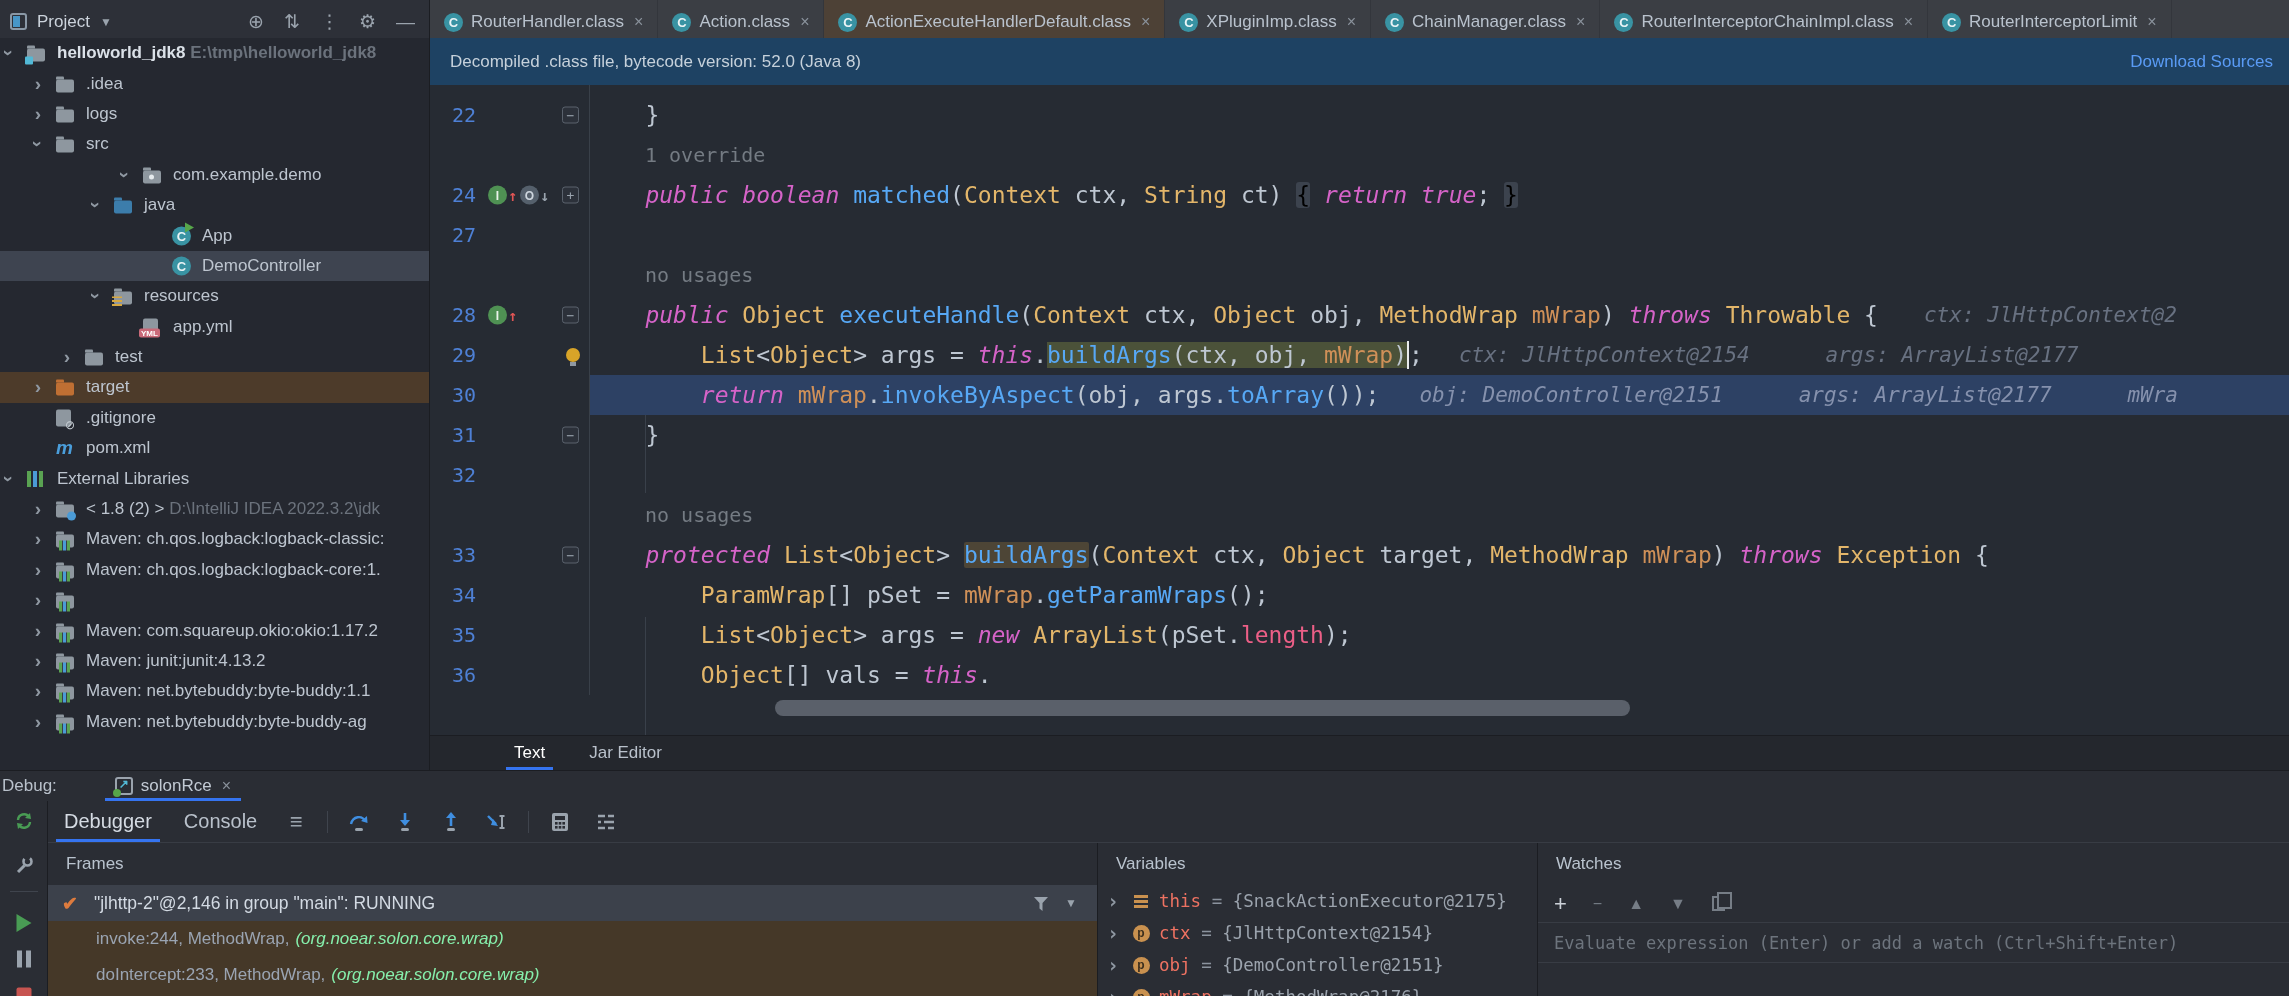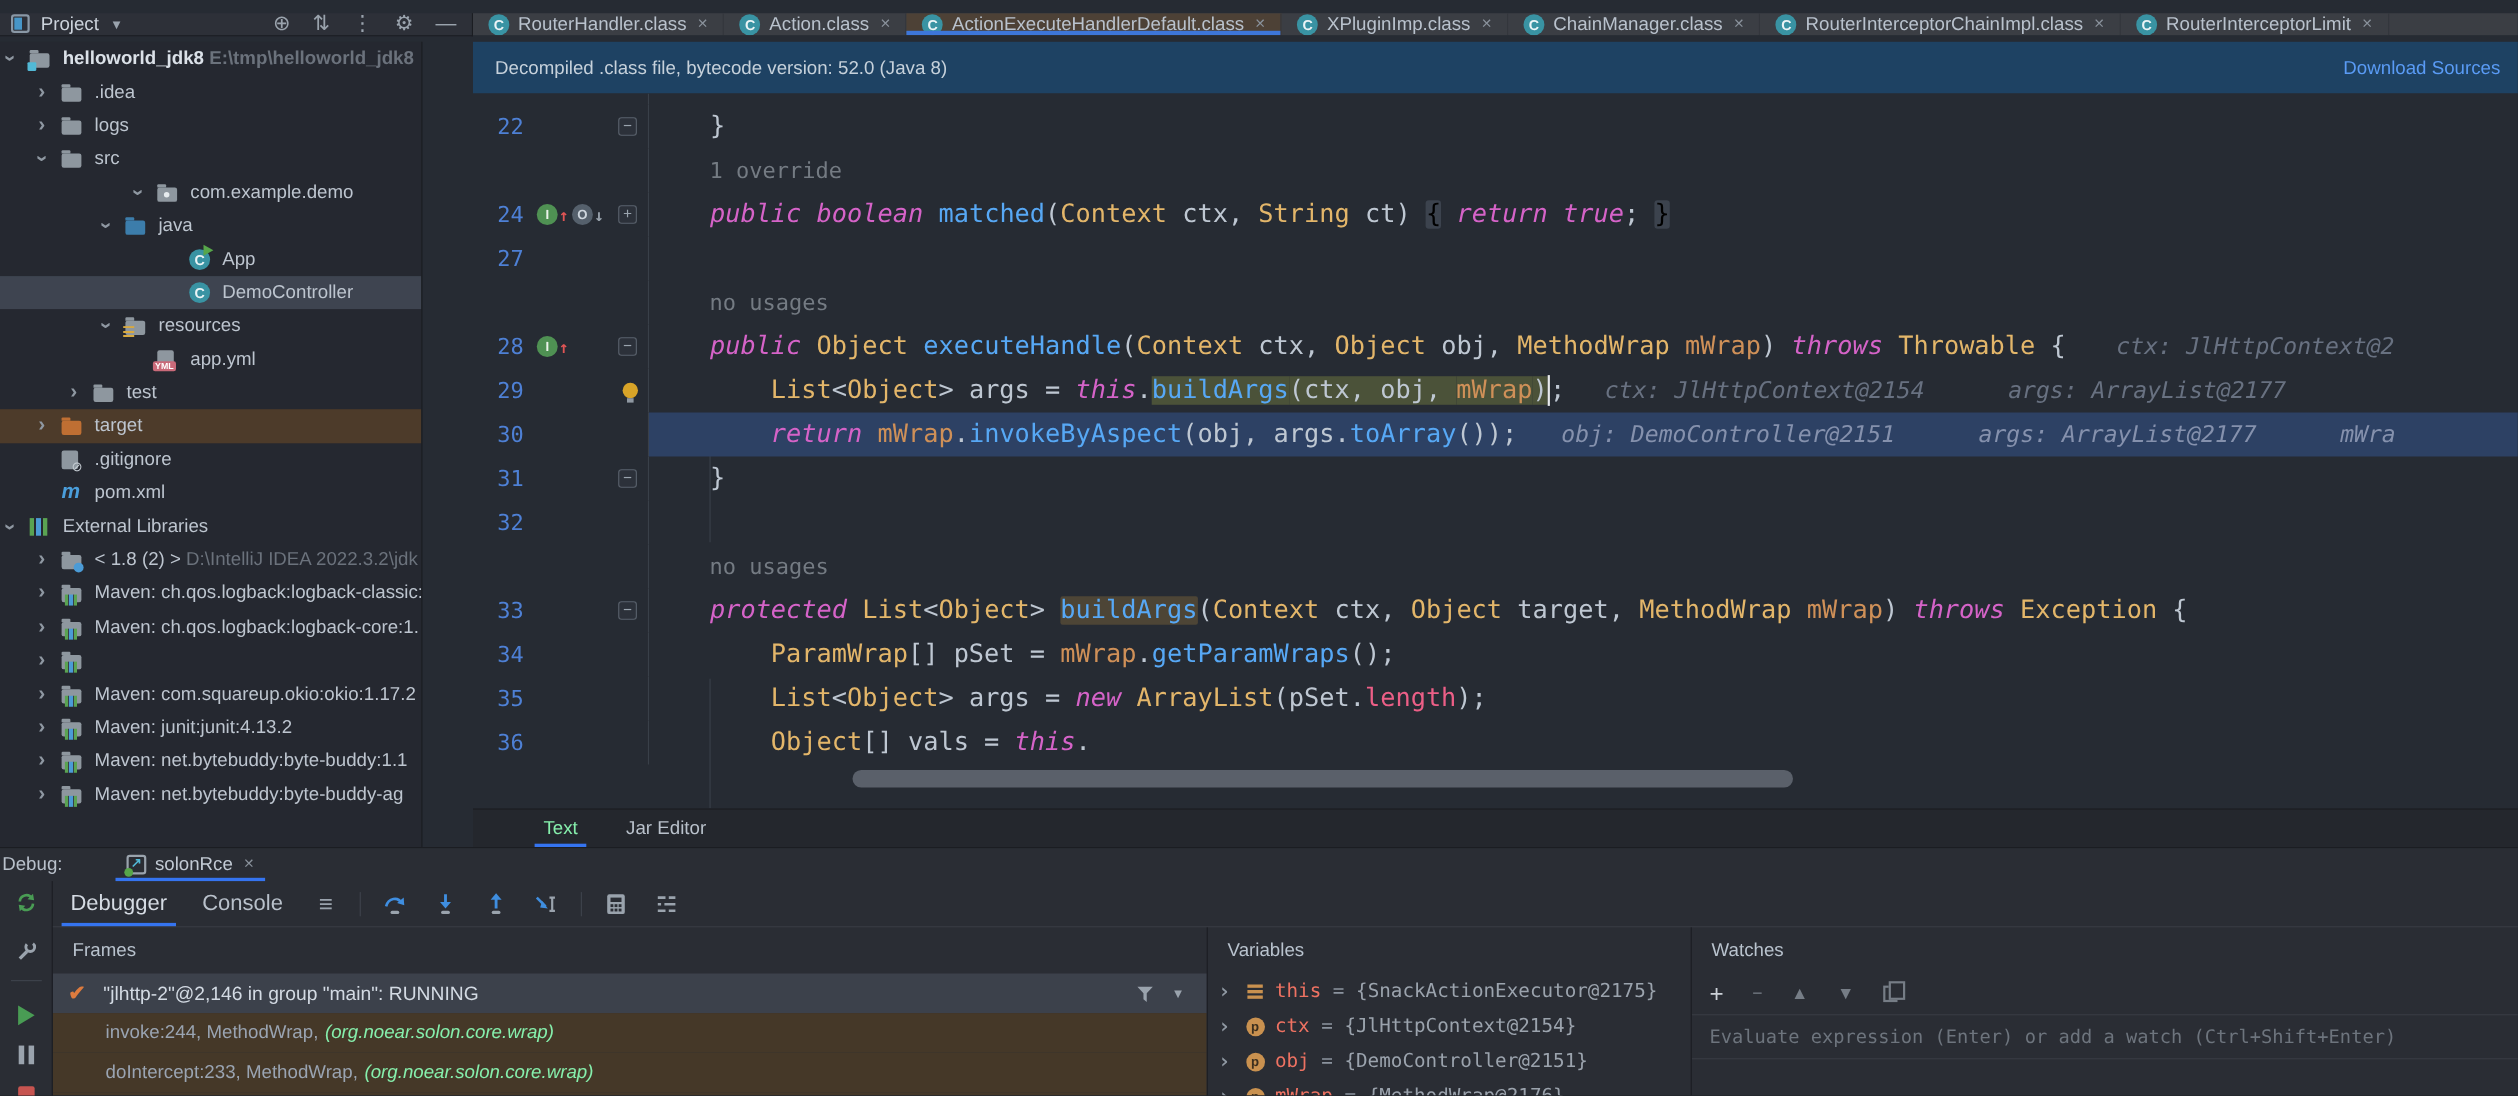--- a/index.html
+++ b/index.html
@@ -1,41 +1,41 @@
 <!DOCTYPE html>
 <html><head>
 <meta charset="utf-8">
 <style>
   * { box-sizing: border-box; }
   body { margin:0; background:#17181c; font-family:"Liberation Sans", sans-serif; }
   #app { position:relative; width:2289px; height:996px; overflow:hidden; background:#262b33; }
 
   
-  #topbar { position:absolute; left:0; top:0; width:2289px; height:44px; display:flex;align-items:center; }
+  #topbar { position:absolute; left:0; top:0; width:2289px; height:44px; display:flex; }
   #proj-header { width:430px; flex:none; background:#2d3038; display:flex; align-items:center; border-right:1px solid #1b1d22; border-bottom:1px solid #1b1d22; }
   .twicon { width:17px; height:17px; border:2px solid #8a98a6; border-radius:3px; margin-left:10px; position:relative; }
   .twicon::after { content:""; position:absolute; left:1px; top:1px; right:5px; bottom:1px; background:#4796c8; }
   #proj-title { color:#ccd3dc; font-size:17px; margin-left:10px; }
   .dd-arrow { color:#9aa3ad; font-size:12px; margin-left:10px; }
   #proj-icons { margin-left:auto; display:flex; align-items:center; gap:20px; padding-right:14px; color:#9aa3ad; }
   #proj-icons span { font-size:19px; line-height:1; }
   #tabstrip { flex:1; background:#3b3e44; display:flex; overflow:hidden; }
   .etab { display:flex; align-items:center; padding:0 14px; gap:8px; color:#b9c2cd; font-size:17px; position:relative; white-space:nowrap; border-right:1px solid #33363c; }
   .etab.active { background:#4d4136; }
   .etab.active::after { content:""; position:absolute; left:0; right:0; bottom:0; height:4px; background:#3d76d9; }
   .cicon { width:19px; height:19px; flex:none; border-radius:50%; background:#3993a3; color:#eaf4f6; font-size:13px; font-weight:bold; display:flex; align-items:center; justify-content:center; }
   .tclose { color:#8a929c; font-size:16px; margin-left:2px; }
 
   
   #banner { position:absolute; left:430px; top:38px; width:1859px; height:47px; background:#1e4263; display:flex; align-items:center; padding:0 16px 0 20px; }
   #banner-msg { color:#c6d1db; font-size:17px; }
   #banner-link { margin-left:auto; color:#5a9bf5; font-size:17px; }
 
   
-  #tree { position:absolute; left:0; top:38px; width:384px; height:732px; background:#252830; overflow:hidden; border-right:1px solid #1b1d22; }
+  #tree { position:absolute; left:0; top:38px; width:430px; height:732px; background:#252830; overflow:hidden; border-right:1px solid #1b1d22; }
   .trow { height:30.4px; position:relative; color:#bdc5cf; font-size:17px; white-space:nowrap; overflow:hidden; }
   .trow.selected { background:#3e4450; }
   .trow.warm { background:#4d3b2a; }
   .trow > span { position:absolute; top:50%; transform:translateY(-50%); }
   .chev { color:#8f98a2; font-size:19px; width:14px; text-align:center; font-weight:bold; }
   .chev.d { transform:translateY(-50%) rotate(90deg); }
   .tlabel.bold { font-weight:bold; color:#dbe1e8; }
   .tsuffix { color:#6b727c; }
   
   .ticon { display:block; }
@@ -82,21 +82,21 @@
   .bg-g { background:#4b5239; } .bg-tn { background:#4d4536; border-radius:2px; }
   .tk-br { background:#3c434e; border-radius:3px; }
   .caret { display:inline-block; width:2px; height:28px; background:#e8eaed; vertical-align:middle; }
   .gap { display:inline-block; }
   .iguide { position:absolute; width:1px; background:#39404a; }
   #hscroll { position:absolute; left:345px; top:615px; width:855px; height:16px; background:#5a606a; border-radius:8px; }
 
   
   #efooter { position:absolute; left:430px; top:735px; width:1859px; height:35px; background:#24272d; border-top:1px solid #1b1d22; display:flex; align-items:center; padding-left:64px; gap:44px; }
   .ftab { position:relative; font-size:17px; color:#b9c1cb; height:100%; display:flex; align-items:center; }
-  .ftab.active { color:#86efac; }
+  .ftab.active { color:#ffffff;margin-left:20px; }
   .ftab.active::after { content:""; position:absolute; left:-8px; right:-8px; bottom:0; height:3px; background:#3574f0; }
 
   
   #debugwin { position:absolute; left:0; top:770px; width:2289px; height:226px; background:#2a2d34; border-top:1px solid #1b1d22; }
   #dbg-header { position:absolute; left:0; top:0; width:100%; height:30px; display:flex; align-items:center; }
   #dbg-label { color:#b9c1cb; font-size:17px; margin-left:2px; }
   .session-tab { position:relative; height:100%; display:flex; align-items:center; gap:8px; margin-left:48px; padding:0 10px; }
   .session-tab::after { content:""; position:absolute; left:0; right:0; bottom:0; height:3px; background:#3574f0; }
   .runcfg { width:18px; height:18px; border:2px solid #9aa3ad; border-radius:3px; position:relative; }
   .runcfg::before { content:"\2197"; position:absolute; left:2px; top:-2px; color:#52b9d6; font-size:12px; font-weight:bold; }

